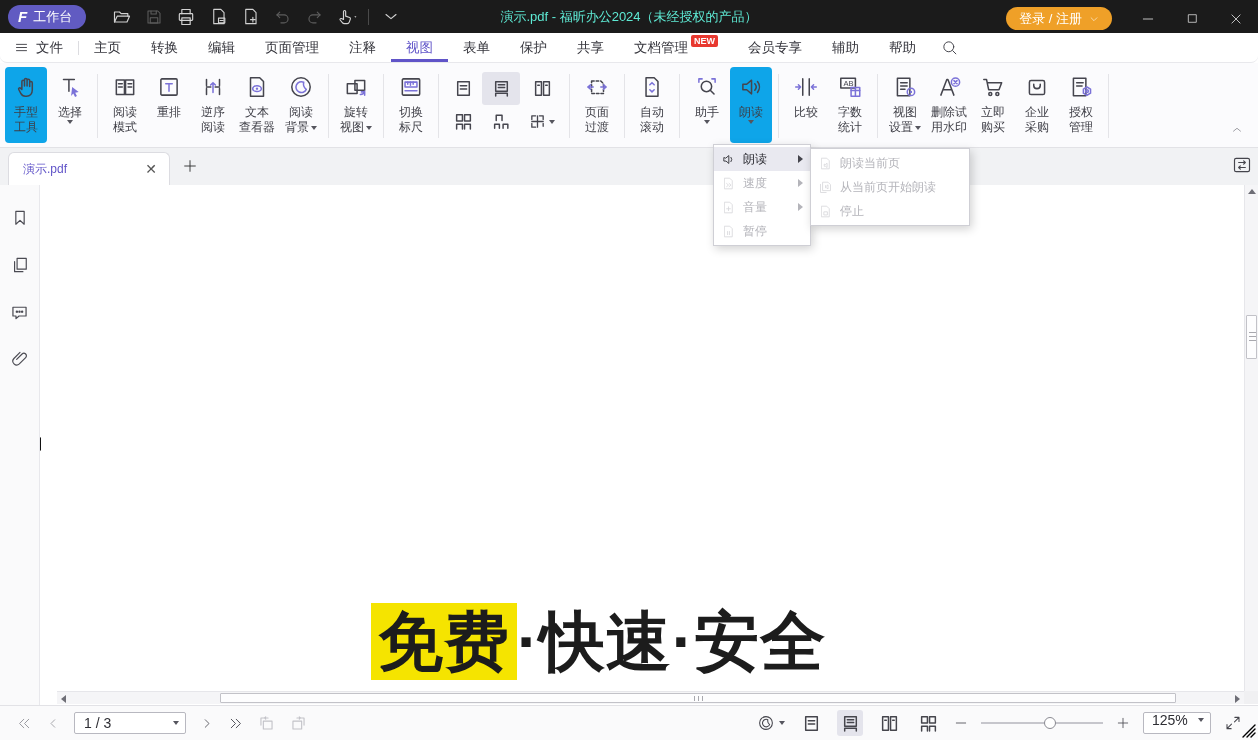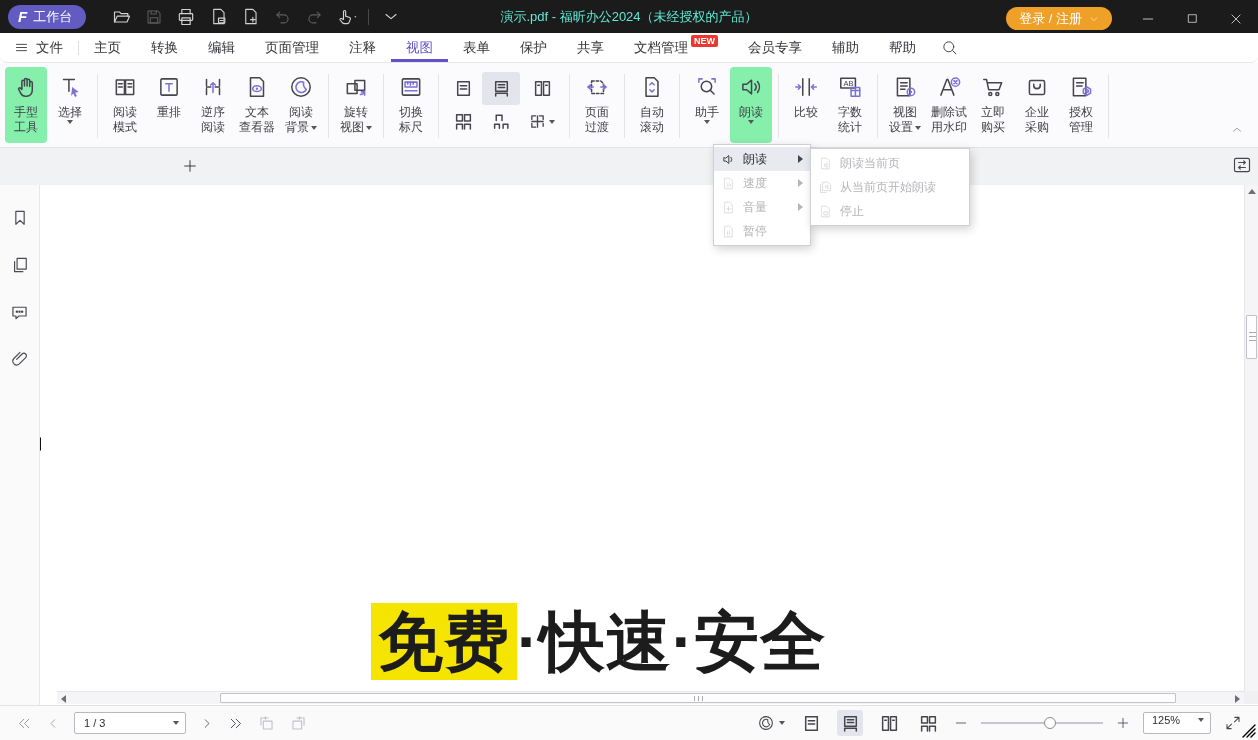--- a/index.html
+++ b/index.html
@@ -35,21 +35,21 @@
   .m-sep { width:1px; height:14px; background:#dcdce0; align-self:center; }
   .new-badge { font-size:9px; background:#e8382f; color:#fff; border-radius:2px; padding:1px 3px;
     margin-left:3px; transform:translateY(-7px); font-weight:bold; }
   .m-search { display:flex; align-items:center; padding:0 10px; color:#45454c; }
 
   
   .ribbon { position:absolute; top:63px; left:0; width:1258px; height:85px; background:#fbfbfd;
     border-bottom:1px solid #e2e2e6; display:flex; align-items:flex-start; padding:3px 0 0 4px; }
   .rbtn { display:flex; flex-direction:column; align-items:center; padding-top:5px; margin:1px 1px;
     border-radius:4px; min-width:42px; height:76px; color:#45454e; }
-  .rbtn.sel { background:#86efac; }
+  .rbtn.sel { background:#0ea5e9; }
   .ric { height:30px; display:flex; align-items:center; justify-content:center; }
   .lbl { font-size:12px; line-height:15px; color:#3e3e46; text-align:center; margin-top:3px;
     display:flex; flex-direction:column; align-items:center; }
   .lline { display:flex; align-items:center; gap:2px; }
   .caret { width:0; height:0; border-left:3.5px solid transparent; border-right:3.5px solid transparent;
     border-top:4px solid #55555e; display:inline-block; }
   .rdiv { width:1px; height:64px; background:#e4e4e8; margin:8px 5px 0; flex:none; }
   .lay-grid { display:grid; grid-template-columns:38px 38px 44px; grid-auto-rows:33px; margin-top:6px; }
   .lay-cell { display:flex; align-items:center; justify-content:center; gap:3px; color:#45454e; border-radius:3px; }
   .lay-cell.sel { background:#e4e4ec; }
@@ -112,21 +112,21 @@
   .pitem.dis .subarrow { border-left-color:#b4b4ba; }
 
   
   .statusbar { position:absolute; top:705px; left:0; width:1258px; height:35px; background:#fafafb;
     border-top:1px solid #e2e2e6; display:flex; align-items:center; }
   .sb-left { display:flex; align-items:center; gap:13px; margin-left:16px; color:#52525a; }
   .sb-ic { display:flex; align-items:center; justify-content:center; }
   .sb-ic.dim { color:#9a9aa0; }
   .sb-ic.dis { color:#c2c2c8; }
   .combo { height:22px; background:#fff; border:1px solid #b8b8c0; border-radius:2px;
-    display:flex; align-items:center; font-size:11px; color:#2e2e34; }
+    display:flex; align-items:center; font-size:14px; color:#2e2e34; }
   .page-combo { width:112px; padding:0 6px 0 9px; }
   .combo .spacer { flex:1; }
   .combo .caret { border-top-color:#55555e; }
   .sb-right { position:absolute; right:16px; display:flex; align-items:center; gap:13px; color:#45454c; }
   .vm { width:26px; height:26px; display:flex; align-items:center; justify-content:center; border-radius:3px; }
   .vm.sel { background:#e4e4ec; }
   .slider { position:relative; width:122px; height:14px; }
   .slider .track { position:absolute; top:6px; left:0; right:0; height:2px; background:#c6c6cc; }
   .slider .thumb { position:absolute; top:1px; left:52%; width:12px; height:12px; border-radius:50%;
     background:#fff; border:1.5px solid #8a8a92; }
@@ -630,20 +630,24 @@
   <span class="rdiv"></span>
 
   <span class="ribbon-collapse">
     <svg width="14" height="14" viewBox="0 0 24 24" stroke-width="2">
         <path d="M6 14l6-5 6 5"></path>
       </svg>
   </span>
 </div>
 
 <div class="tabbar">
+  <div class="tab">
+    <span class="tab-label">演示.pdf</span>
+    <span class="tab-close">✕</span>
+  </div>
   <span class="tab-add">
     <svg width="16" height="16" viewBox="0 0 24 24" stroke-width="2">
         <path d="M12 4v16M4 12h16"></path>
       </svg>
   </span>
   <span class="panel-swap">
     <svg width="20" height="20" viewBox="0 0 24 24" stroke-width="1.3">
         <rect x="3" y="4" width="18" height="16" rx="2"></rect>
         <path d="M8 9h8M14 7l2 2-2 2M16 15H8M10 13l-2 2 2 2"></path>
       </svg>

